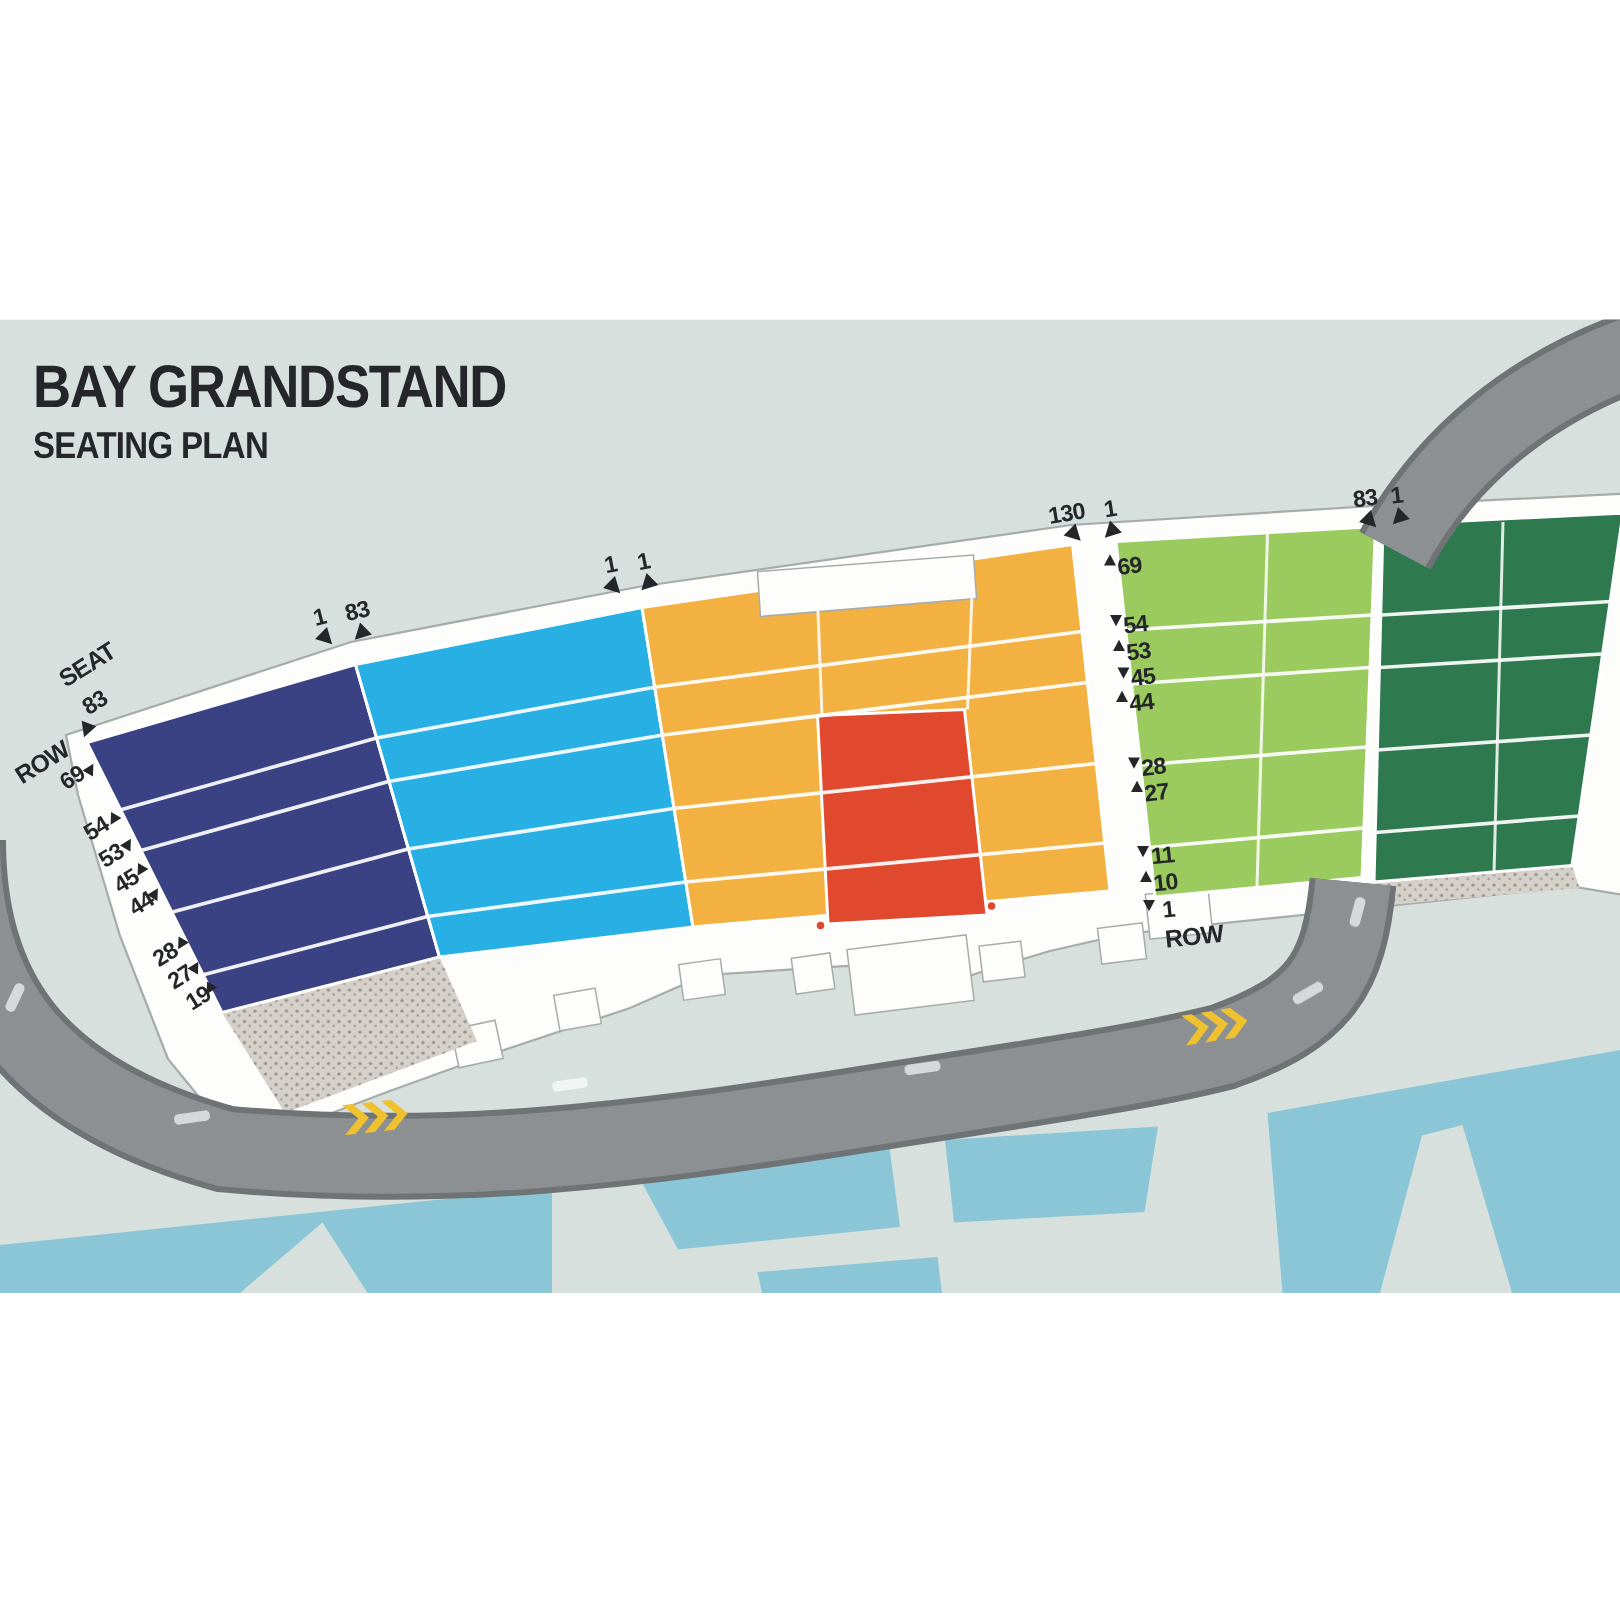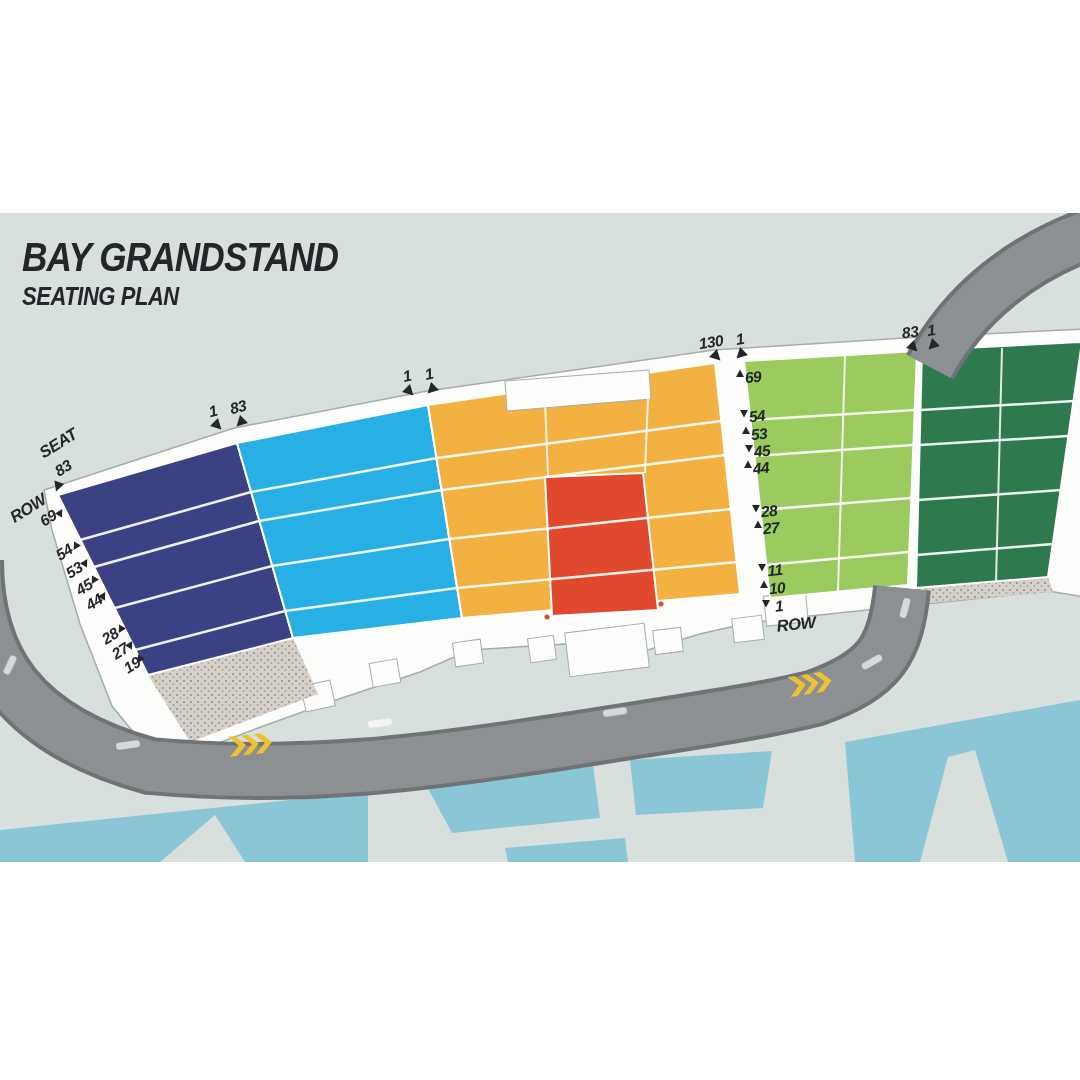--- a/index.html
+++ b/index.html
@@ -1,17 +1,17 @@
 <!DOCTYPE html>
 <html><head>
 <meta charset="utf-8">
 <style>
   html,body{margin:0;padding:0;background:#fff;}
   .page{position:relative;width:1080px;height:1080px;background:#fff;overflow:hidden;
-        font-family:"Liberation Sans",sans-serif;font-style:italic;}
+        font-family:"Liberation Sans",sans-serif;}
   svg{position:absolute;left:0;top:0;width:1080px;height:1080px;display:block;}
   text{font-family:"Liberation Sans",sans-serif;font-weight:700;}
   .title-txt{font-size:40px;letter-spacing:-1px;}
   .subtitle-txt{font-size:25px;letter-spacing:-0.5px;}
   .map-num{font-size:15.5px;letter-spacing:-0.5px;}
   .map-axis{font-size:16.5px;letter-spacing:-0.5px;}
 </style>
 </head>
 <body>
 

